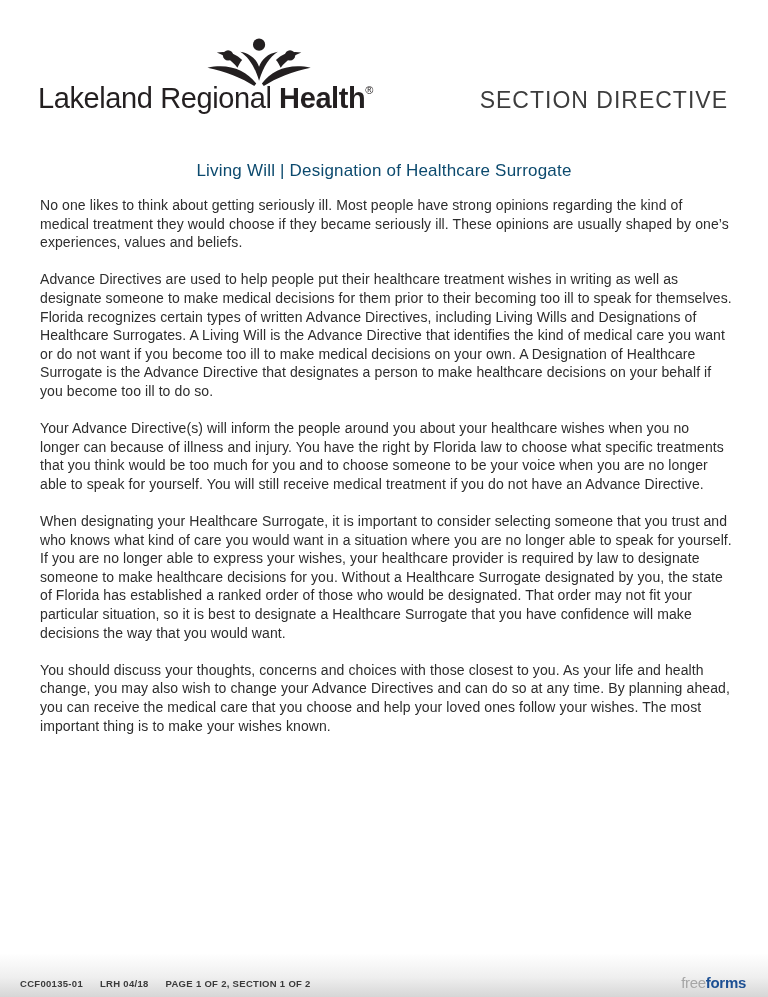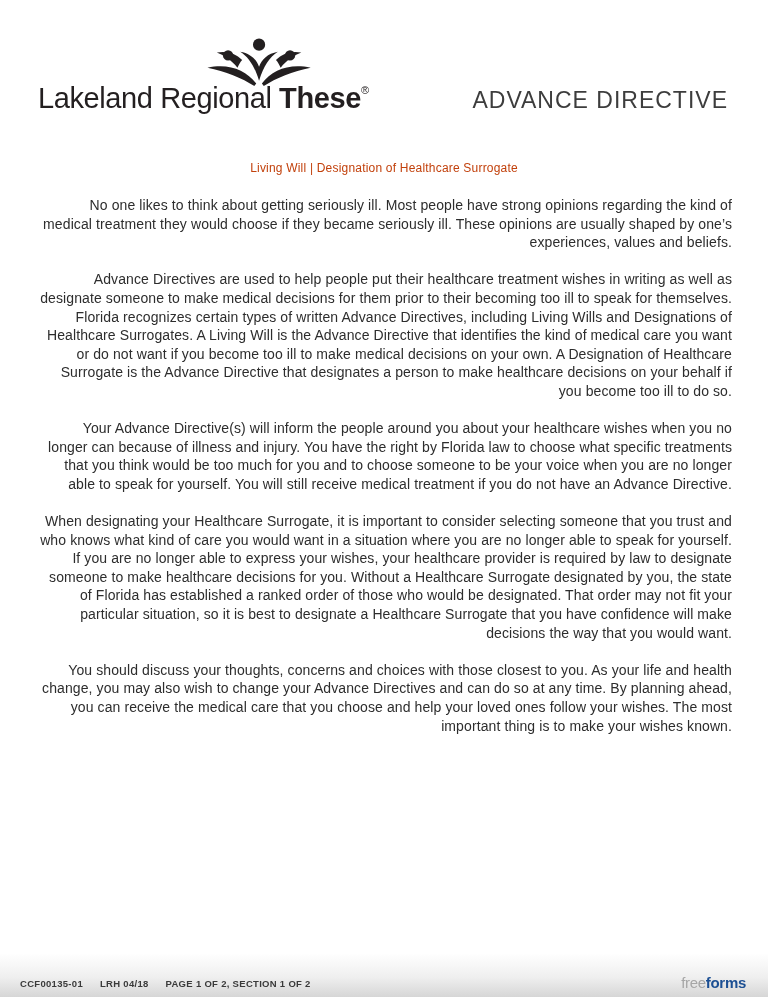--- a/index.html
+++ b/index.html
@@ -25,30 +25,30 @@
   .brand-bold { font-weight:700; }
   .brand-reg { font-size:11px; vertical-align:14px; font-weight:400; }
   .doc-type {
     position:absolute; right:40px; top:87px;
     font-size:23px; color:#3d3d3d; letter-spacing:1px;
     font-weight:400; white-space:nowrap;
   }
   
   .page-title {
     position:absolute; top:161px; left:0; width:100%;
-    text-align:center; font-size:12px; color:#c2410c;
+    text-align:center; font-size:17px; color:#0c4a6e;
     letter-spacing:0.2px;
   }
   
   .content {
     position:absolute; left:40px; top:196px; width:692px;
     font-size:14px; line-height:18.6px; color:#2d2d2d;
     letter-spacing:0.1px;
   }
-  .content p { margin-bottom:18.6px;text-align:right; }
+  .content p { margin-bottom:18.6px; }
   
   .footer {
     position:absolute; left:0; bottom:0; width:768px; height:44px;
     background:linear-gradient(to bottom, #ffffff 0%, #efefef 55%, #d6d6d6 100%);
   }
   .footer-left {
     position:absolute; left:20px; bottom:8px;
     font-size:9.5px; font-weight:700; color:#3a3a3a; letter-spacing:0.3px;
     white-space:nowrap;
   }
@@ -73,24 +73,24 @@
       <circle cx="97" cy="19" r="5.5"></circle>
       <path d="M64,46 C59,30 53,21 44,15 C55,17 61,23 64,31 C67,23 73,17 84,15 C75,21 69,30 64,46 Z"></path>
       <path d="M46,24 C39,17 30,14 19,16 C27,19 35,25 41,32 C42.5,29 44,26 46,24 Z"></path>
       <path d="M82,24 C89,17 98,14 109,16 C101,19 93,25 87,32 C85.5,29 84,26 82,24 Z"></path>
       <path d="M61,49 C50,34 31,27 9,32 C28,36 46,43 59,51.5 C59.6,50.6 60.3,49.8 61,49 Z"></path>
       <path d="M67,49 C78,34 97,27 119,32 C100,36 82,43 69,51.5 C68.4,50.6 67.7,49.8 67,49 Z"></path>
     </g>
   </svg>
 
   <div class="brand-text">
-    <span class="brand-light">Lakeland Regional </span><span class="brand-bold">These</span><span class="brand-reg">®</span>
+    <span class="brand-light">Lakeland Regional </span><span class="brand-bold">Health</span><span class="brand-reg">®</span>
   </div>
 
-  <div class="doc-type">ADVANCE DIRECTIVE</div>
+  <div class="doc-type">SECTION DIRECTIVE</div>
 
   <div class="page-title">Living Will | Designation of Healthcare Surrogate</div>
 
   <div class="content">
     <p>No one likes to think about getting seriously ill. Most people have strong opinions regarding the kind of medical treatment they would choose if they became seriously ill. These opinions are usually shaped by one’s experiences, values and beliefs.</p>
     <p>Advance Directives are used to help people put their healthcare treatment wishes in writing as well as designate someone to make medical decisions for them prior to their becoming too ill to speak for themselves. Florida recognizes certain types of written Advance Directives, including Living Wills and Designations of Healthcare Surrogates. A Living Will is the Advance Directive that identifies the kind of medical care you want or do not want if you become too ill to make medical decisions on your own. A Designation of Healthcare Surrogate is the Advance Directive that designates a person to make healthcare decisions on your behalf if you become too ill to do so.</p>
     <p>Your Advance Directive(s) will inform the people around you about your healthcare wishes when you no longer can because of illness and injury. You have the right by Florida law to choose what specific treatments that you think would be too much for you and to choose someone to be your voice when you are no longer able to speak for yourself. You will still receive medical treatment if you do not have an Advance Directive.</p>
     <p>When designating your Healthcare Surrogate, it is important to consider selecting someone that you trust and who knows what kind of care you would want in a situation where you are no longer able to speak for yourself. If you are no longer able to express your wishes, your healthcare provider is required by law to designate someone to make healthcare decisions for you. Without a Healthcare Surrogate designated by you, the state of Florida has established a ranked order of those who would be designated. That order may not fit your particular situation, so it is best to designate a Healthcare Surrogate that you have confidence will make decisions the way that you would want.</p>
     <p>You should discuss your thoughts, concerns and choices with those closest to you. As your life and health change, you may also wish to change your Advance Directives and can do so at any time. By planning ahead, you can receive the medical care that you choose and help your loved ones follow your wishes. The most important thing is to make your wishes known.</p>
   </div>

